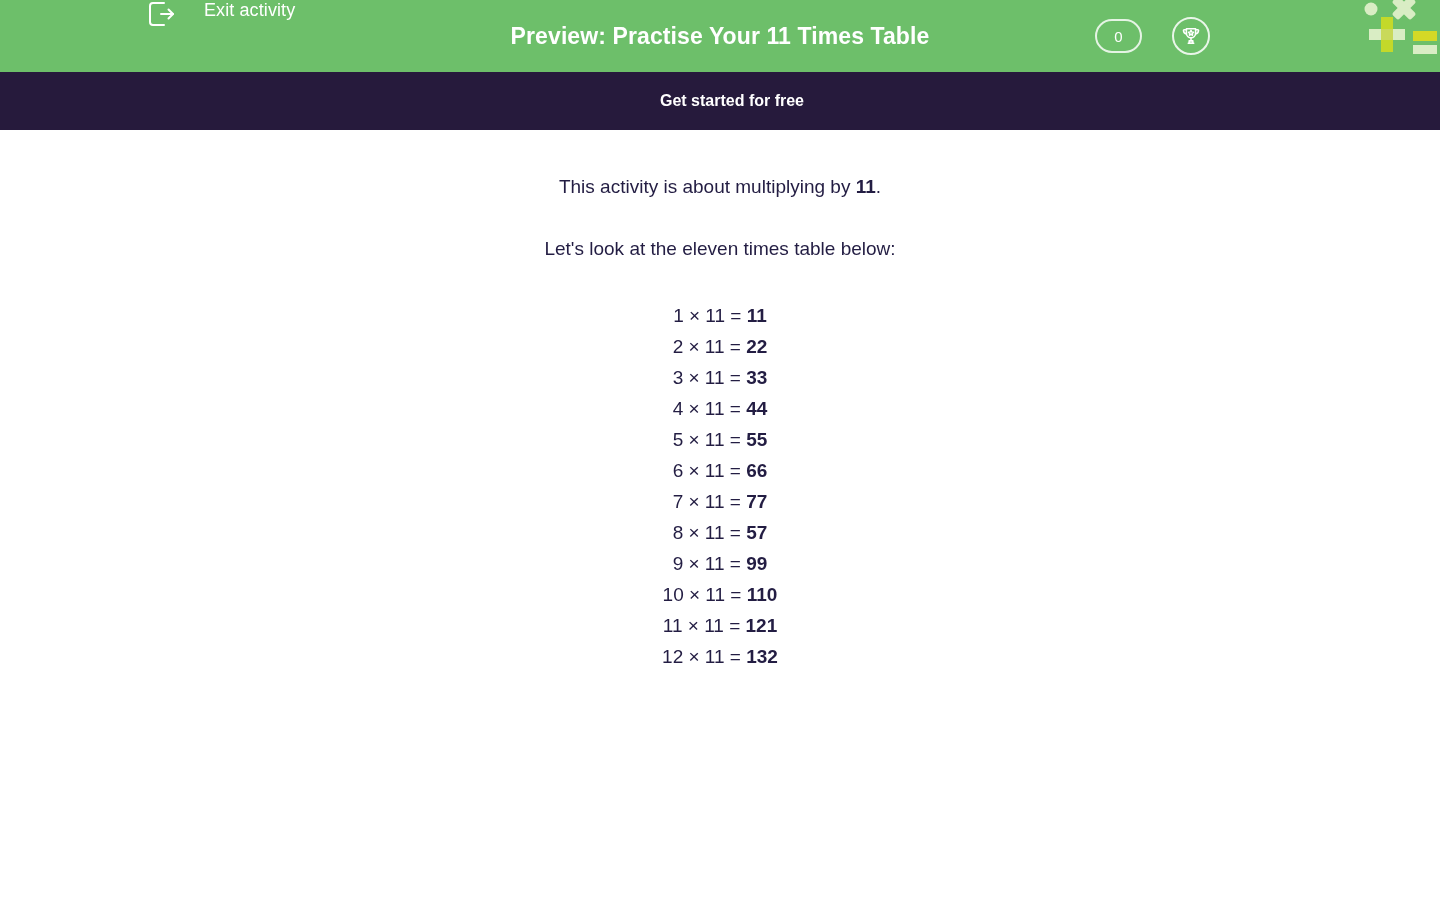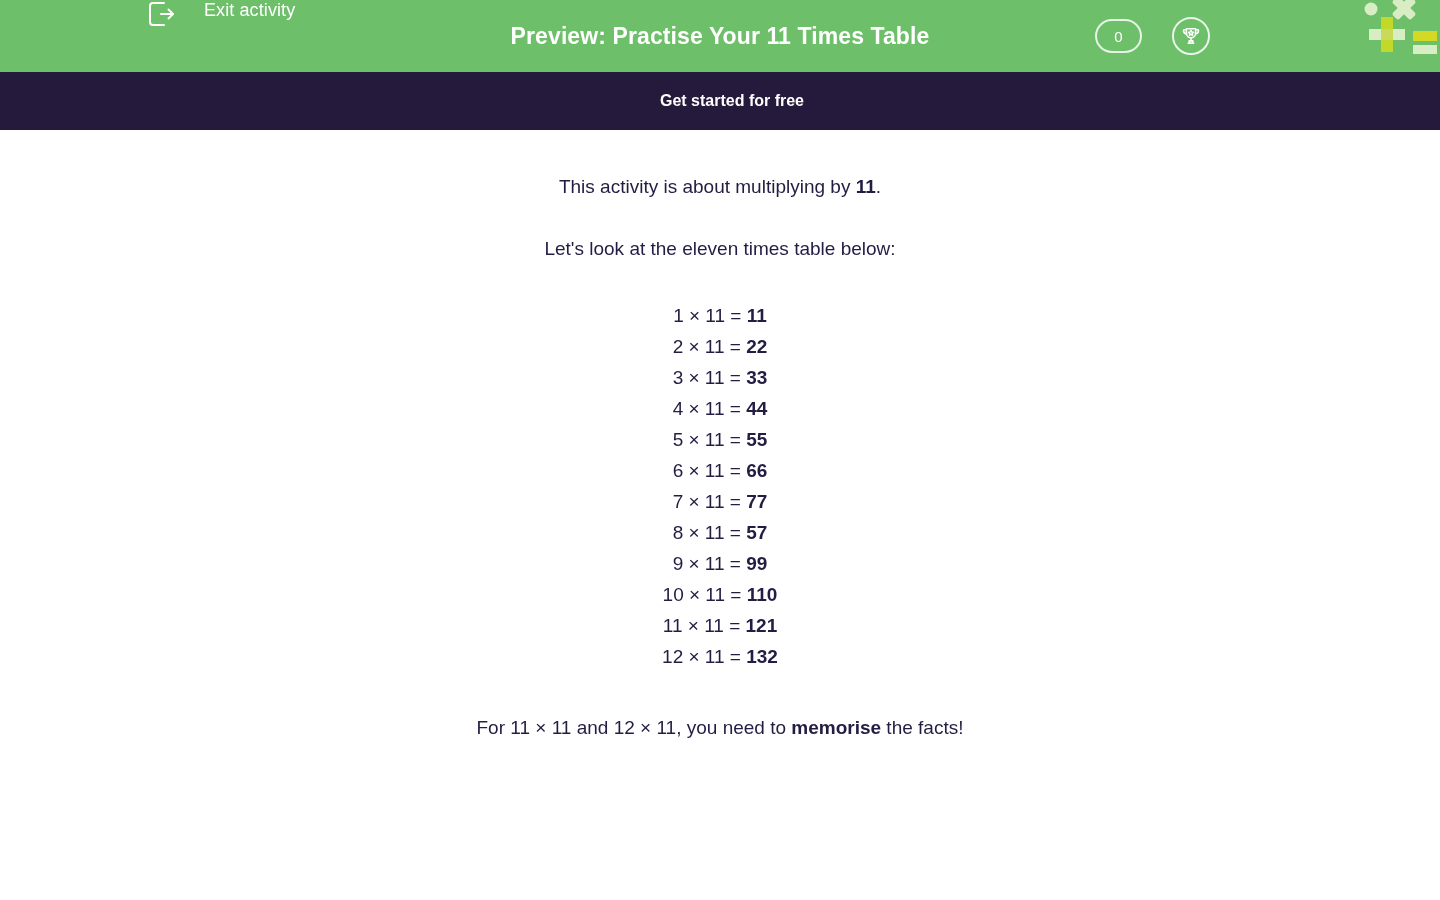--- a/index.html
+++ b/index.html
@@ -255,16 +255,15 @@
     <div class="equation"><span>6 × 11 = </span><span class="result">66</span></div>
     <div class="equation"><span>7 × 11 = </span><span class="result">77</span></div>
     <div class="equation"><span>8 × 11 = </span><span class="result">57</span></div>
     <div class="equation"><span>9 × 11 = </span><span class="result">99</span></div>
     <div class="equation"><span>10 × 11 = </span><span class="result">110</span></div>
     <div class="equation"><span>11 × 11 = </span><span class="result">121</span></div>
     <div class="equation"><span>12 × 11 = </span><span class="result">132</span></div>
   </div>
 
   <div class="explanation">
-    <div class="explain-line"><span>For 11 × 11 and 12 × 11, you need to </span><b>memorise</b><span> the facts!</span></div>
   </div>
 
 </div>
 
 </body></html>

